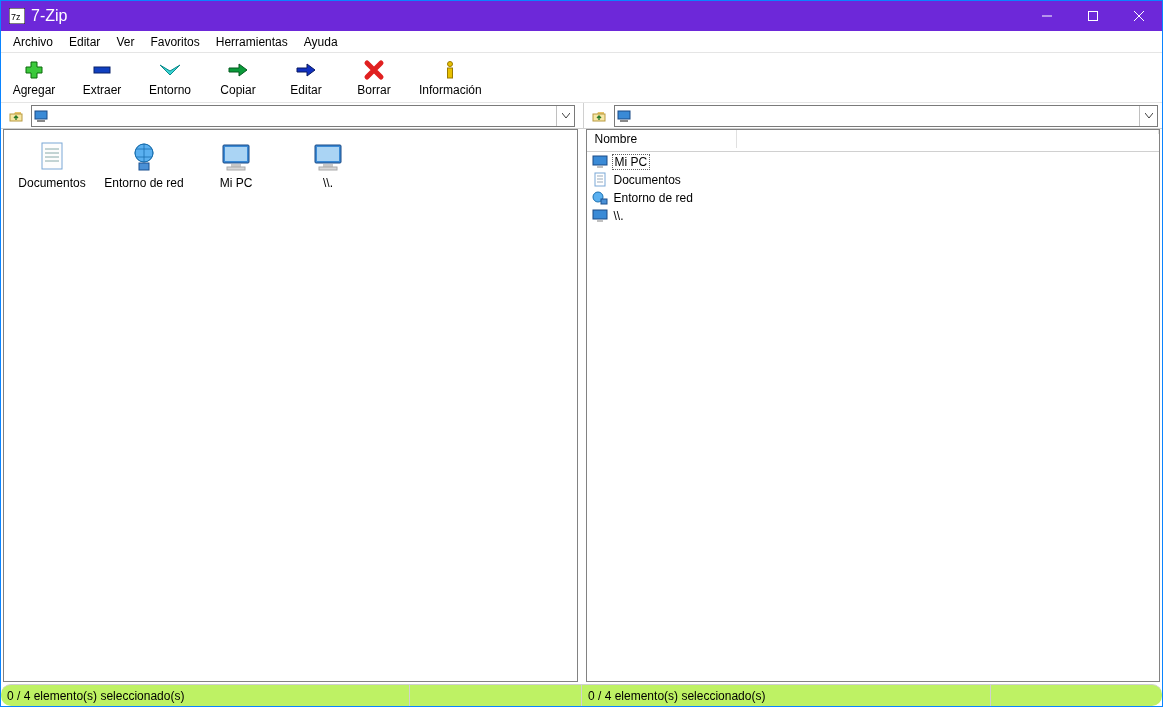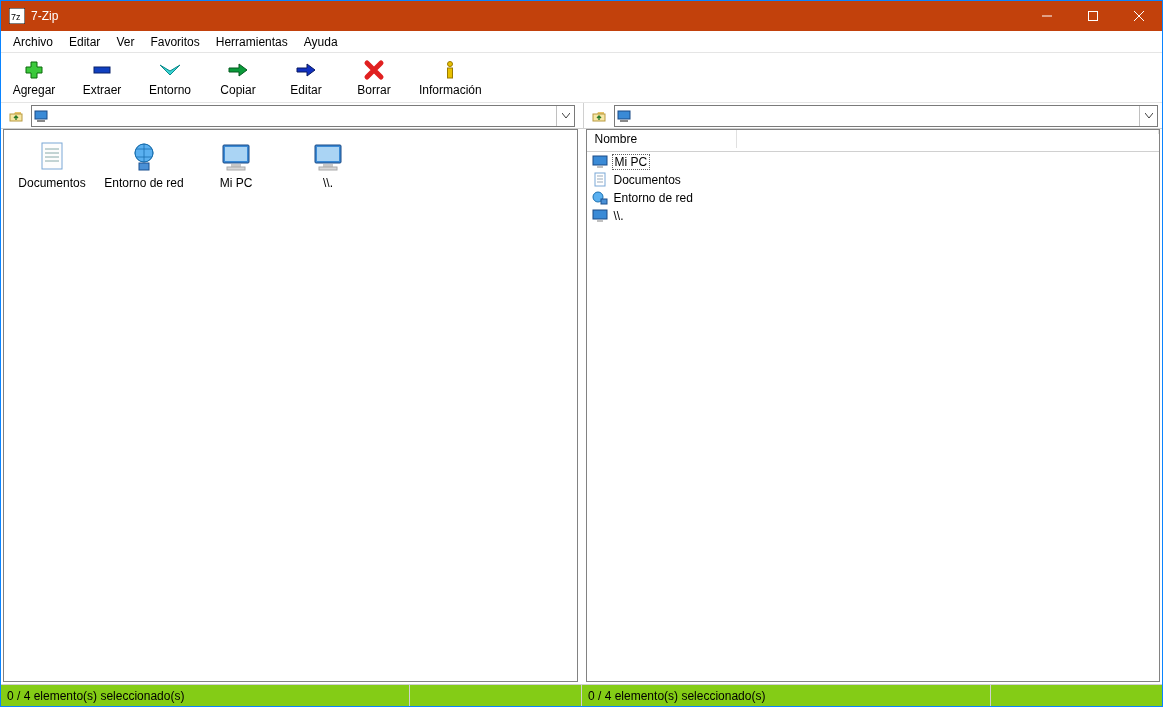--- a/index.html
+++ b/index.html
@@ -9,32 +9,32 @@
     background: #fff;
     width: 1163px;
     height: 707px;
     overflow: hidden;
     display: flex;
     flex-direction: column;
     border: 1px solid #0a84ff;
   }
   
   .titlebar {
-    background: #c2410c;
+    background: #6d28d9;
     color: #fff;
     height: 30px;
     display: flex;
     align-items: center;
     padding-left: 8px;
   }
   .titlebar .app-icon {
     width: 16px; height: 16px; margin-right: 6px;
     display:flex;align-items:center;justify-content:center;
   }
-  .titlebar .title { flex: 1; font-size: 12px; }
+  .titlebar .title { flex: 1; font-size: 16px; }
   .win-controls { display: flex; height: 100%; }
   .win-btn {
     width: 46px; height: 100%;
     display: flex; align-items: center; justify-content: center;
     color: #fff; cursor: default;
   }
   
   .menubar {
     background: #fff;
     height: 22px;
@@ -155,21 +155,22 @@
     gap:3px;
   }
   .list-row .rico { width:18px;display:flex;align-items:center;justify-content:center;}
   .list-row .rtxt { font-size:12px; padding:0 2px;}
   .list-row.selected .rtxt { border:1px dotted #606060; }
   
   .statusbar {
     height: 22px;
     display:flex;
     border-top: 1px solid #d0d0d0;
-    background:#84cc16;
+    background:#bef264;
+    border-radius:10px;
   }
   .status-cell {
     flex:1;
     padding: 2px 6px;
     border-right: 1px solid #d0d0d0;
     font-size:12px;
     display:flex;align-items:center;
   }
   .status-cell:last-child{border-right:none;}
   svg { display:block; }

